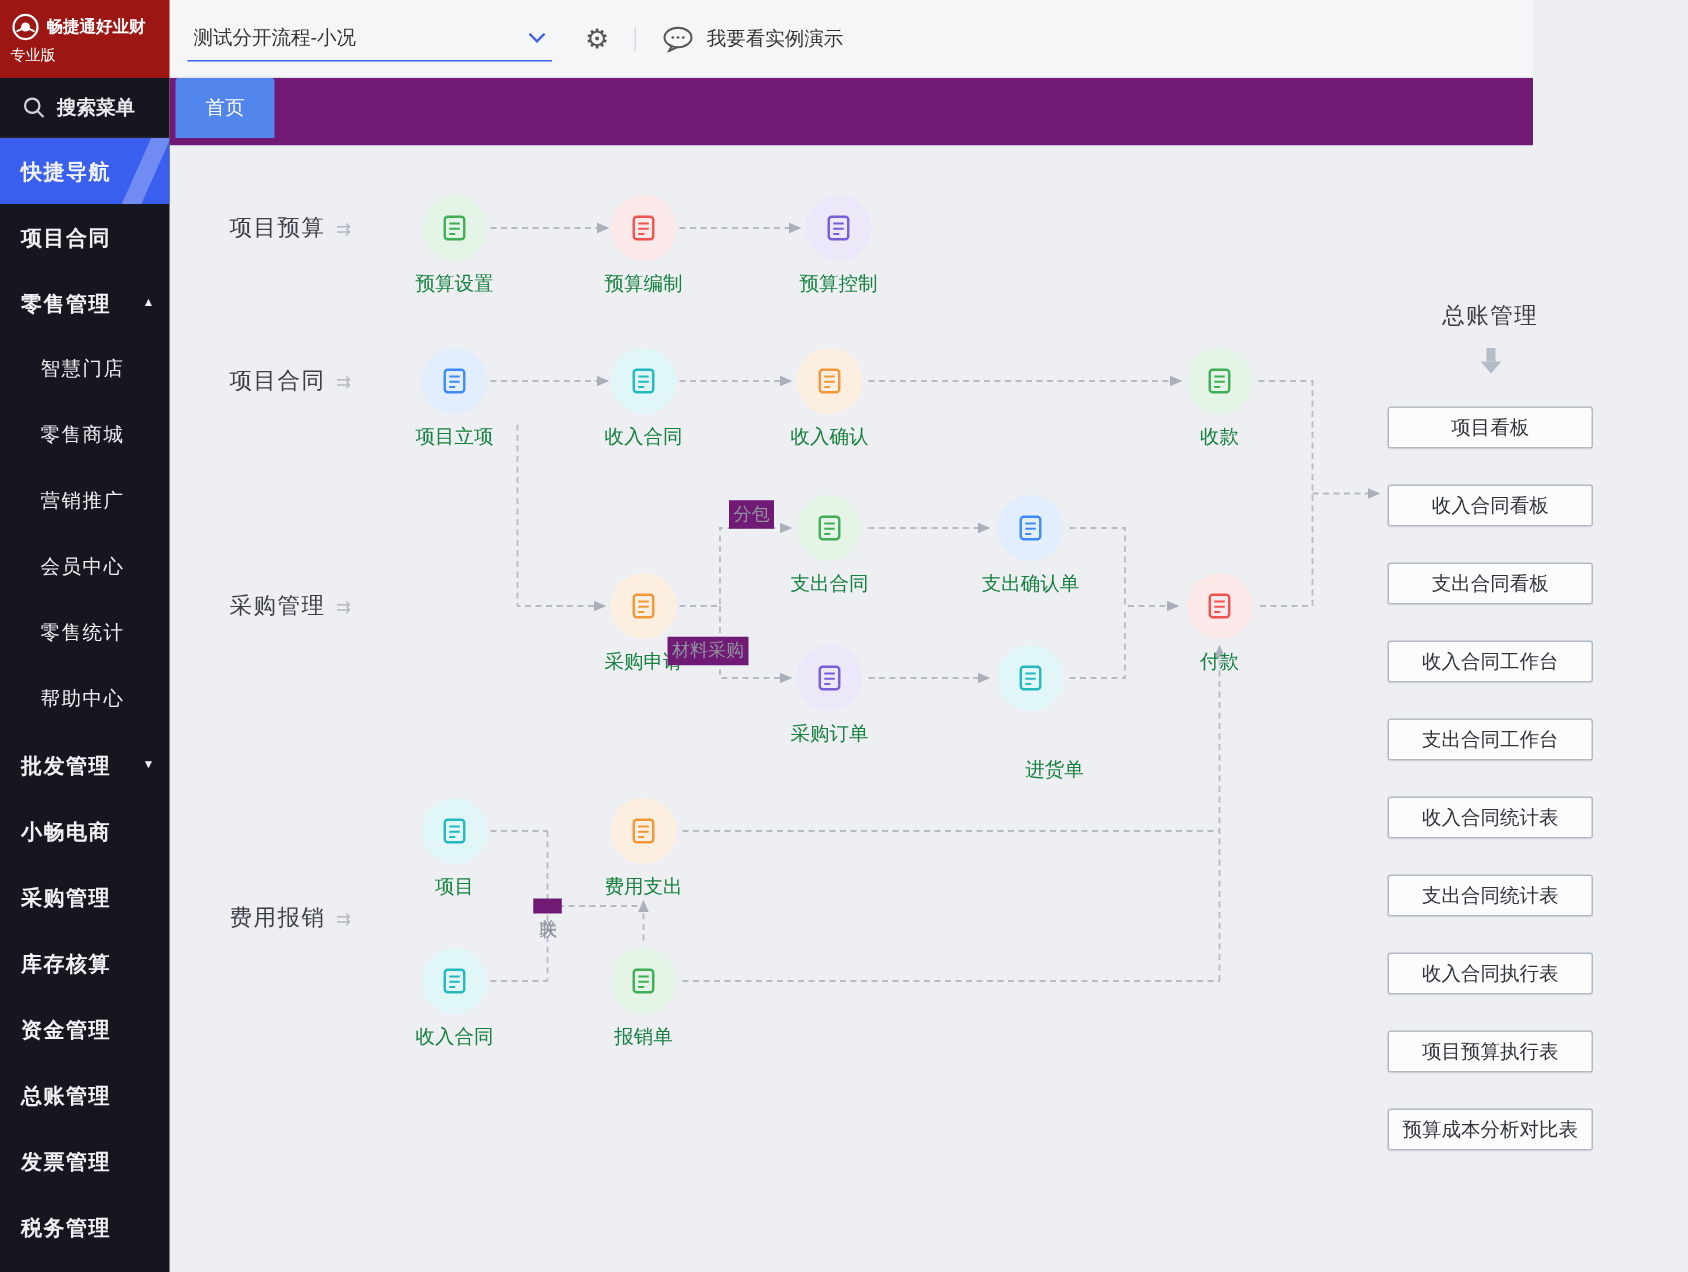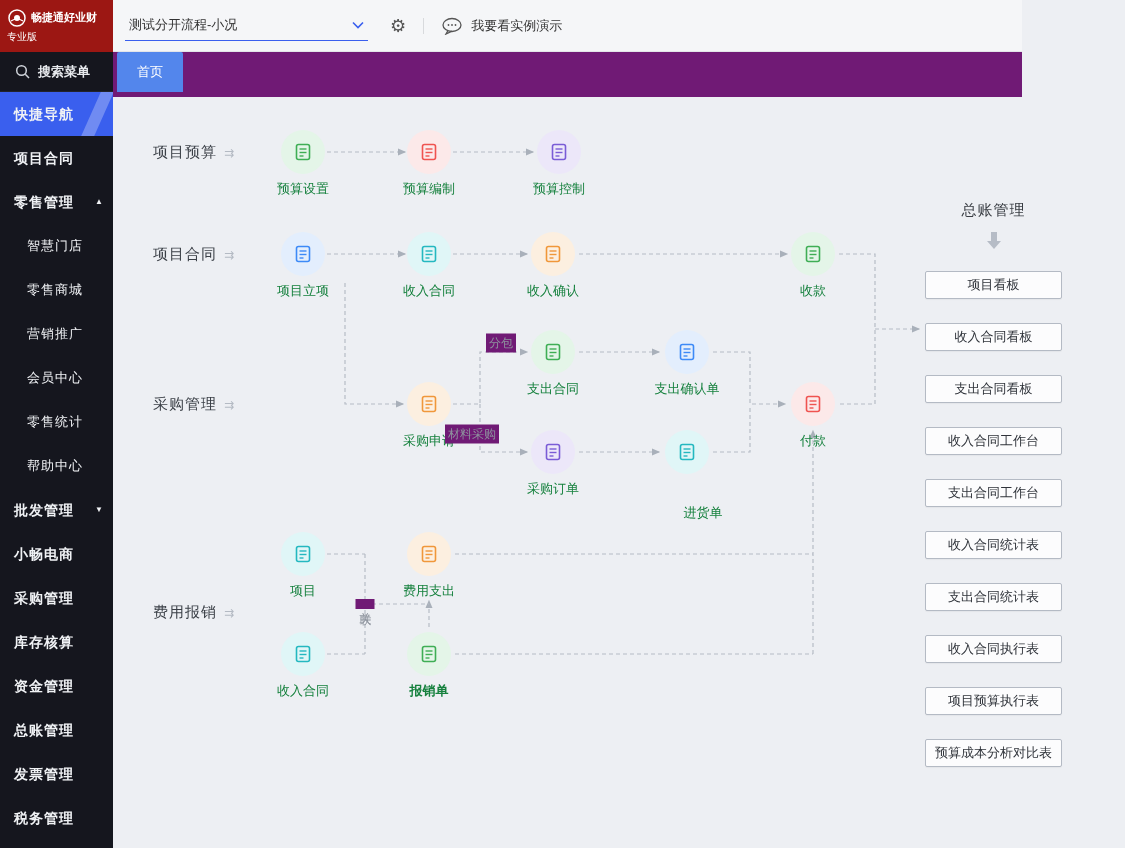--- a/index.html
+++ b/index.html
@@ -423,20 +423,20 @@
         <div class="flow-node" style="left: 294px; top: 535px;">
           <span class="n-circle" style="background:#e4f5e8">
             <svg width="20" height="20" viewBox="0 0 20 20">
               <rect x="3.5" y="2.5" width="13" height="15" rx="2" fill="none" stroke="#3fae55" stroke-width="1.6"></rect>
               <line x1="6.5" y1="7" x2="13.5" y2="7" stroke="#3fae55" stroke-width="1.4"></line>
               <line x1="6.5" y1="10.5" x2="13.5" y2="10.5" stroke="#3fae55" stroke-width="1.4"></line>
               <line x1="6.5" y1="14" x2="10.5" y2="14" stroke="#3fae55" stroke-width="1.4"></line>
             </svg>
           </span>
         </div>
-        <div class="n-label" style="left: 256px; top: 585px; font-weight: bold;">报销单</div>
+        <div class="n-label" style="left: 256px; top: 585px;">报销单</div>
         <div class="edge-label" style="left: 388px; top: 246px;">分包</div>
         <div class="edge-label" style="left: 359px; top: 337px;">材料采购</div>
         <div class="edge-label vertical" style="left: 252px; top: 507px;">关联</div>
       </div>
   </div>
 
 </div>
 
 </body></html>

